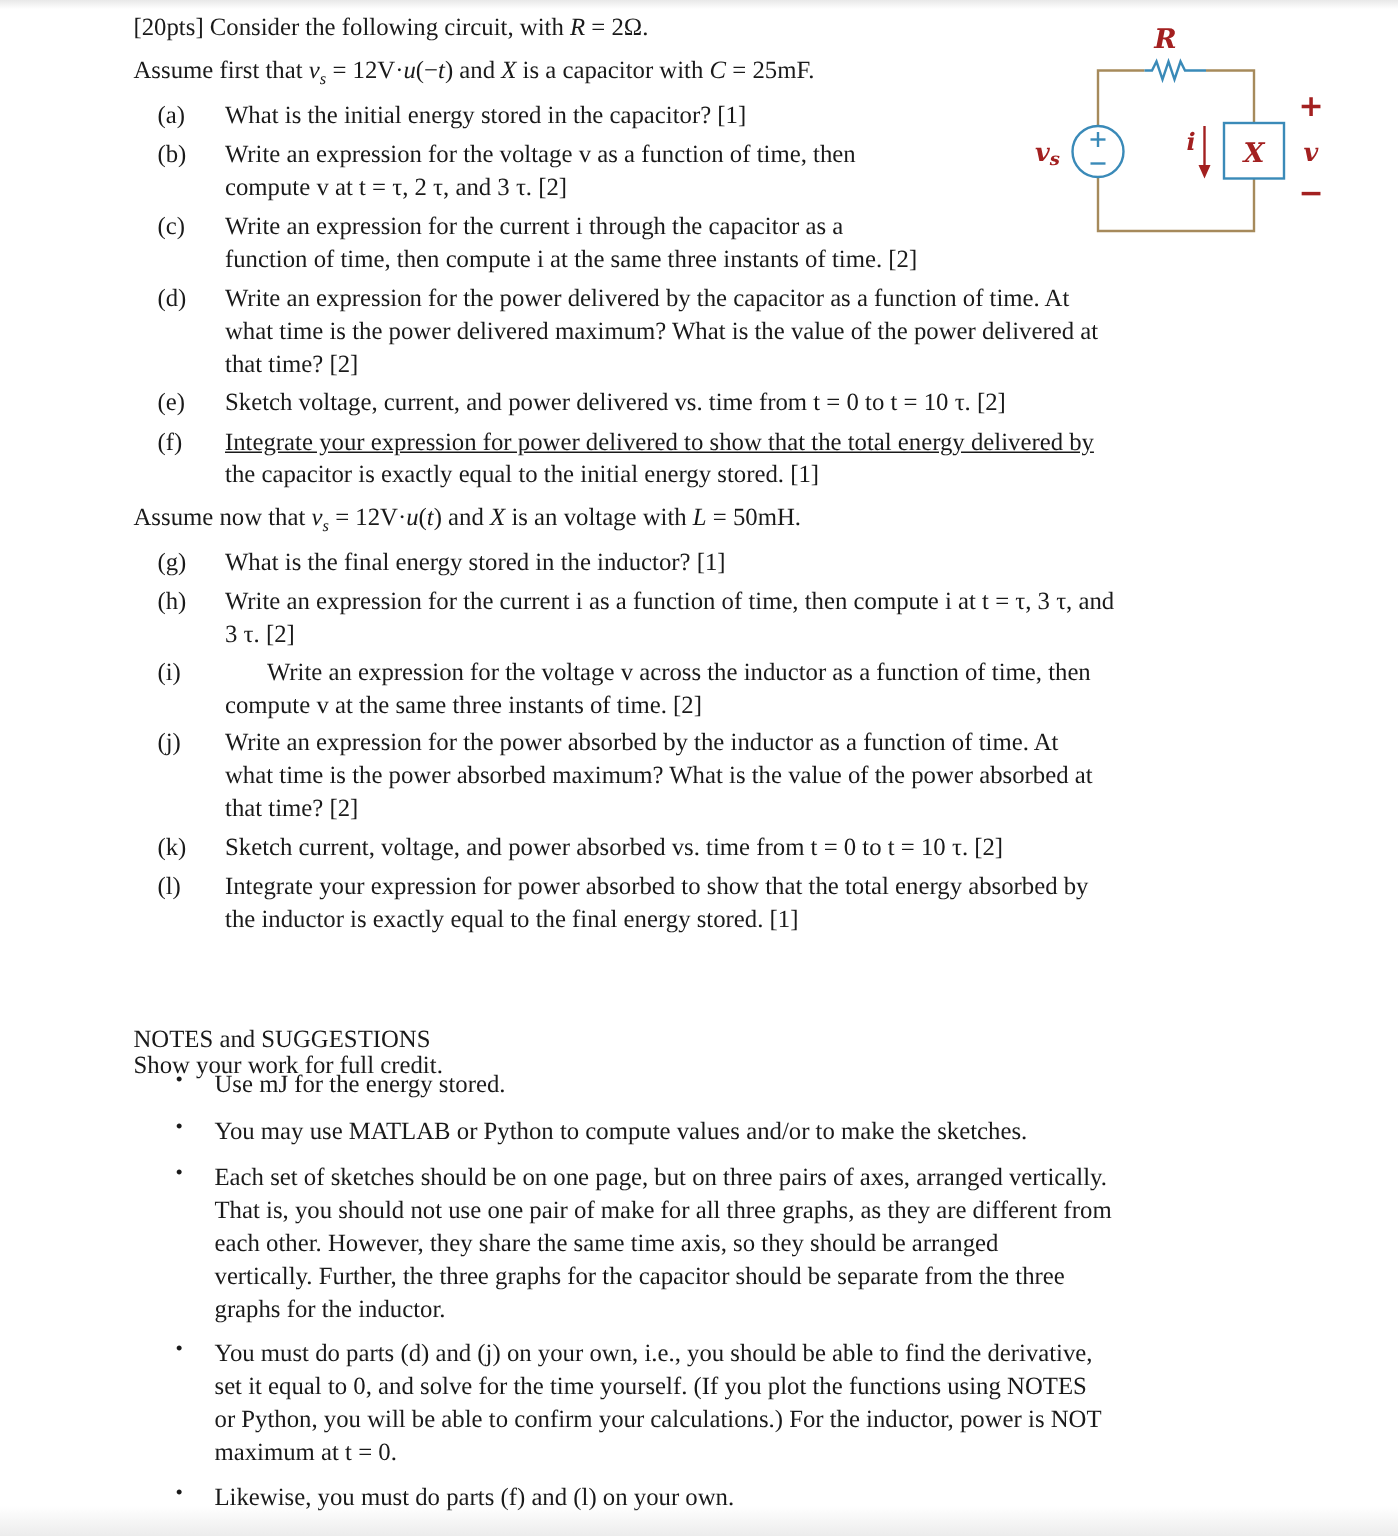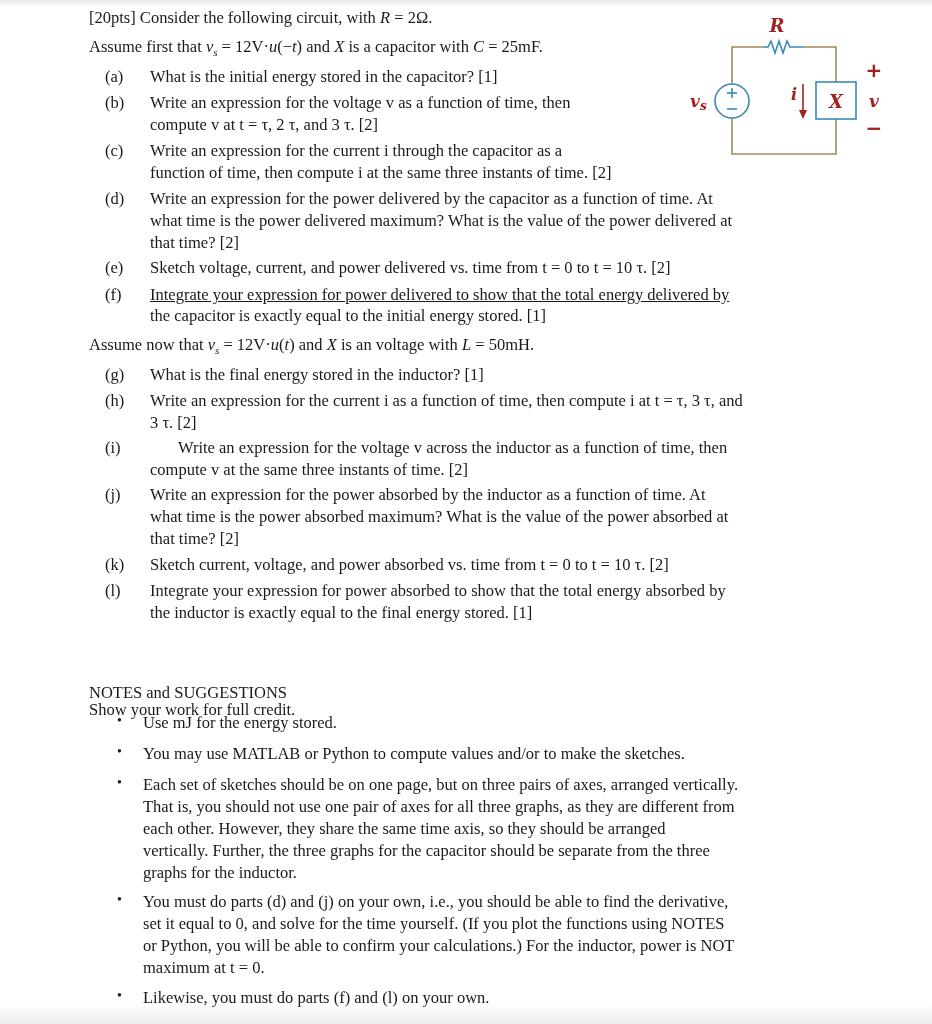--- a/index.html
+++ b/index.html
@@ -117,21 +117,21 @@
 
 <div>
   <span class="bullet" style="left:117px; top:713px;">•</span>
   <span class="line" style="left:143px; top:713px;">Use mJ for the energy stored.</span>
 
   <span class="bullet" style="left:117px; top:744px;">•</span>
   <span class="line" style="left:143px; top:744px;">You may use MATLAB or Python to compute values and/or to make the sketches.</span>
 
   <span class="bullet" style="left:117px; top:775px;">•</span>
   <span class="line" style="left:143px; top:775px;">Each set of sketches should be on one page, but on three pairs of axes, arranged vertically.</span>
-  <span class="line" style="left:143px; top:797px;">That is, you should not use one pair of axes for all three graphs, as they are different from</span>
+  <span class="line" style="left:143px; top:797px;">That is, you should not use one pair of make for all three graphs, as they are different from</span>
   <span class="line" style="left:143px; top:819px;">each other.  However, they share the same time axis, so they should be arranged</span>
   <span class="line" style="left:143px; top:841px;">vertically.  Further, the three graphs for the capacitor should be separate from the three</span>
   <span class="line" style="left:143px; top:863px;">graphs for the inductor.</span>
 
   <span class="bullet" style="left:117px; top:892px;">•</span>
   <span class="line" style="left:143px; top:892px;">You must do parts (d) and (j) on your own, i.e., you should be able to find the derivative,</span>
   <span class="line" style="left:143px; top:914px;">set it equal to 0, and solve for the time yourself.  (If you plot the functions using NOTES</span>
   <span class="line" style="left:143px; top:936px;">or Python, you will be able to confirm your calculations.)  For the inductor, power is NOT</span>
   <span class="line" style="left:143px; top:958px;">maximum at t = 0.</span>
 

